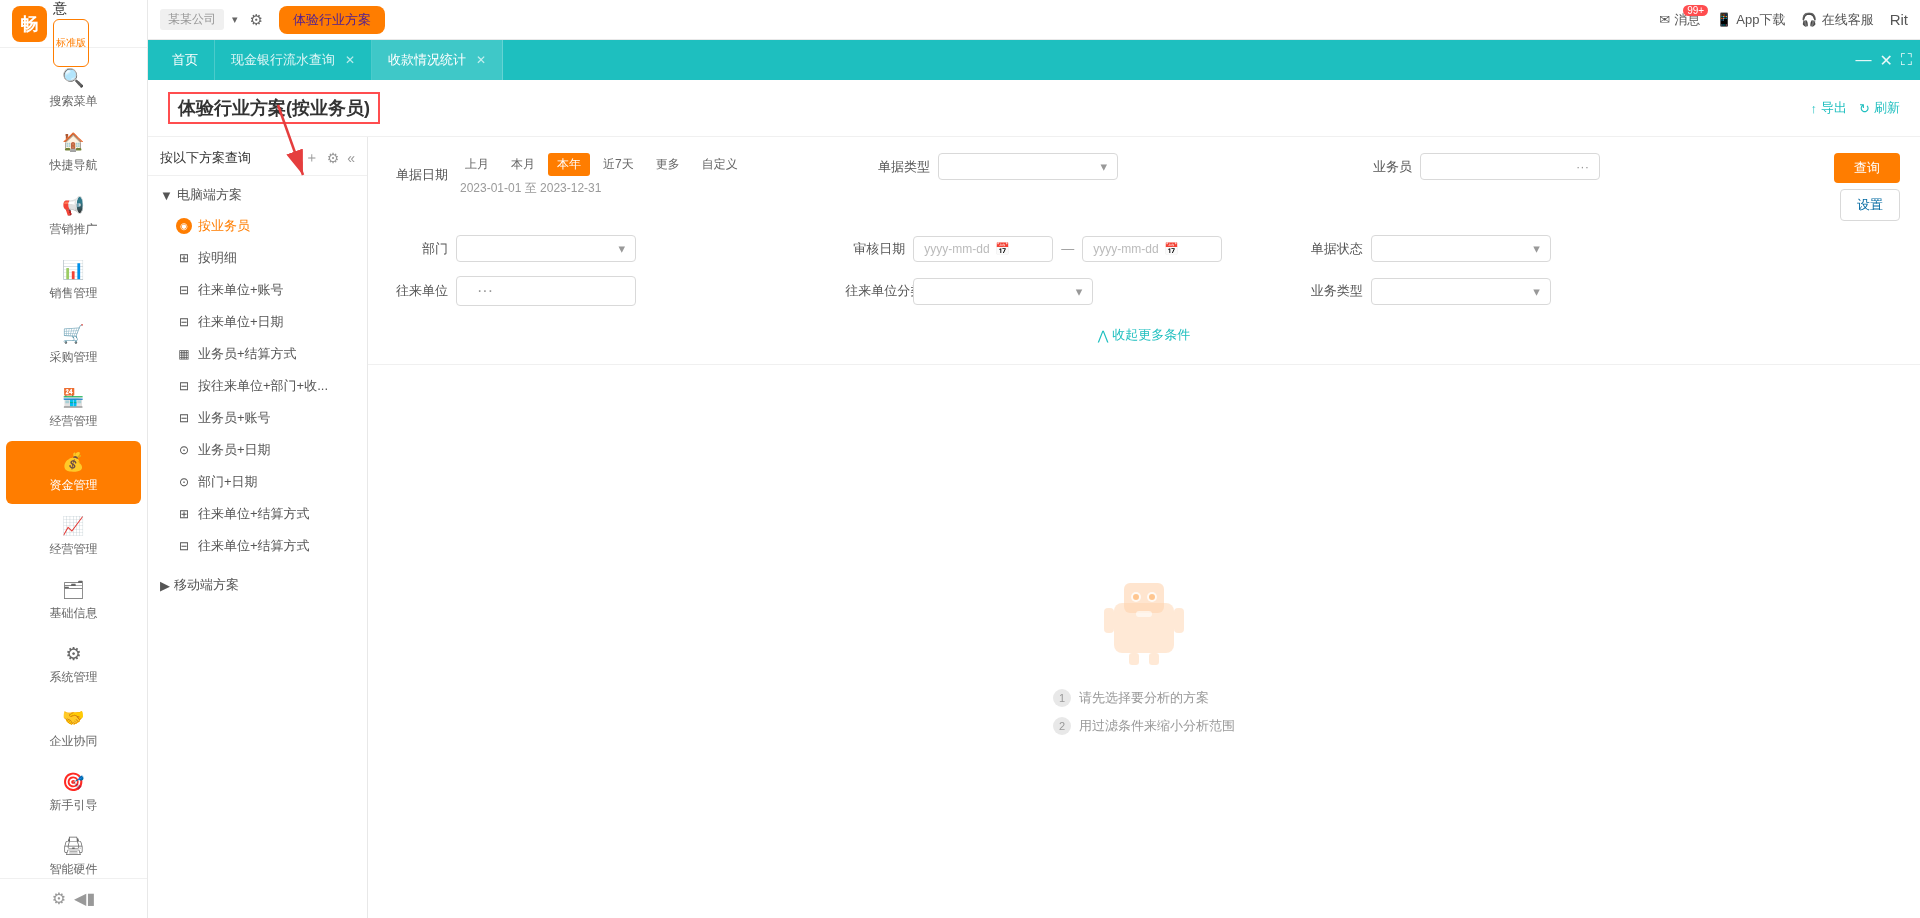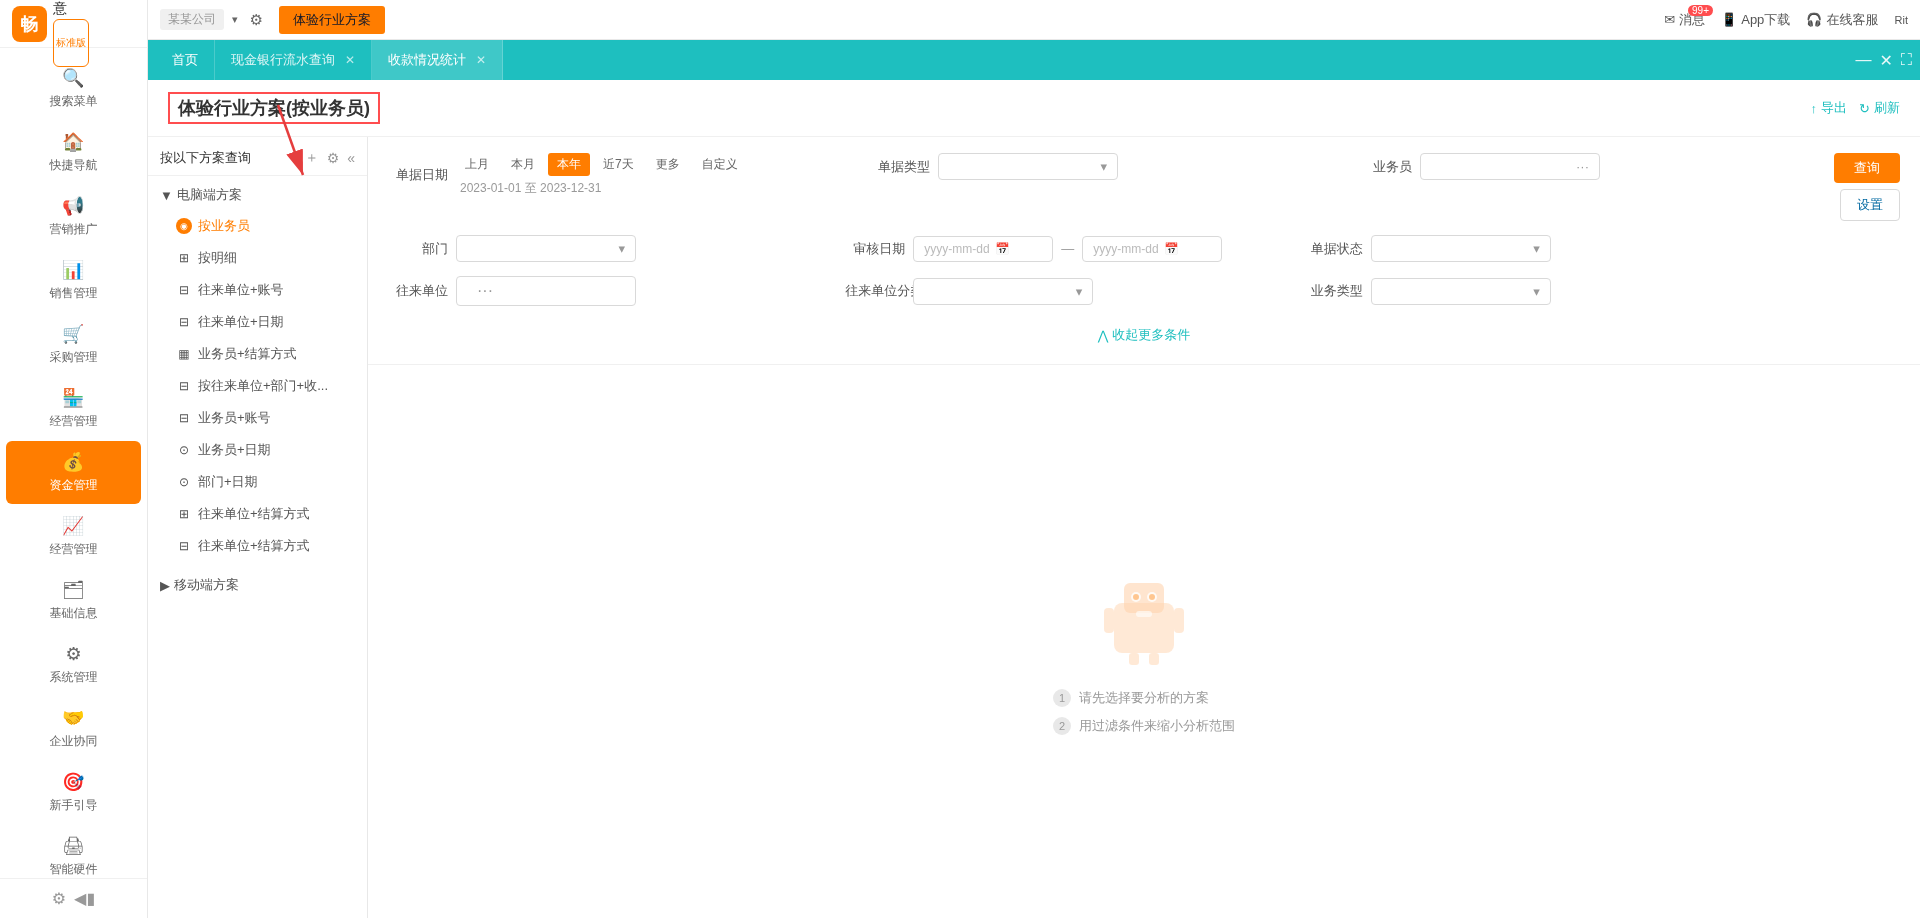--- a/index.html
+++ b/index.html
@@ -31,24 +31,24 @@
       font-size: 11px;
     }
     .top-bar-gear {
       color: #666;
       cursor: pointer;
       font-size: 15px;
       margin-left: 4px;
     }
     .top-bar-trial-btn {
       background: #ff7d00;
-      color: #0f172a;
+      color: #4c1d95;
       border: none;
       padding: 5px 14px;
-      border-radius: 3px;
+      border-radius: 8px;
       cursor: pointer;
       font-size: 13px;
       margin-left: 8px;
     }
     .top-bar-right {
       margin-left: auto;
       display: flex;
       align-items: center;
       gap: 16px;
     }
@@ -73,21 +73,21 @@
     }
     .top-bar-app, .top-bar-service {
       display: flex;
       align-items: center;
       gap: 4px;
       cursor: pointer;
       color: #555;
       font-size: 13px;
     }
     .top-bar-user {
-      font-size: 11px;
+      font-size: 15px;
       color: #555;
       cursor: pointer;
     }
 
     
     .sidebar {
       width: 148px;
       background: #fff;
       position: fixed;
       top: 0; left: 0; bottom: 0;

